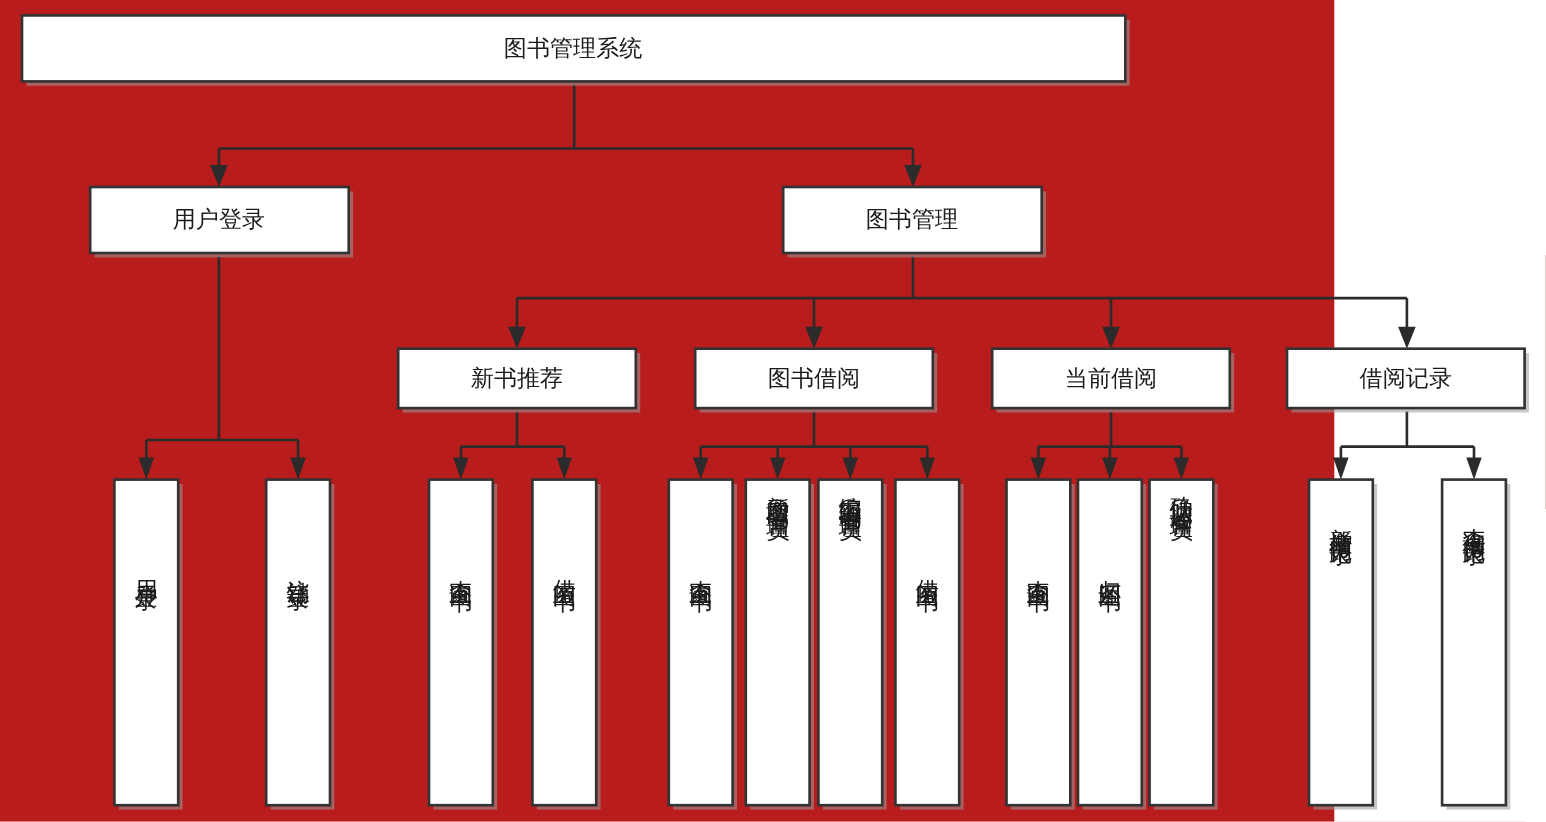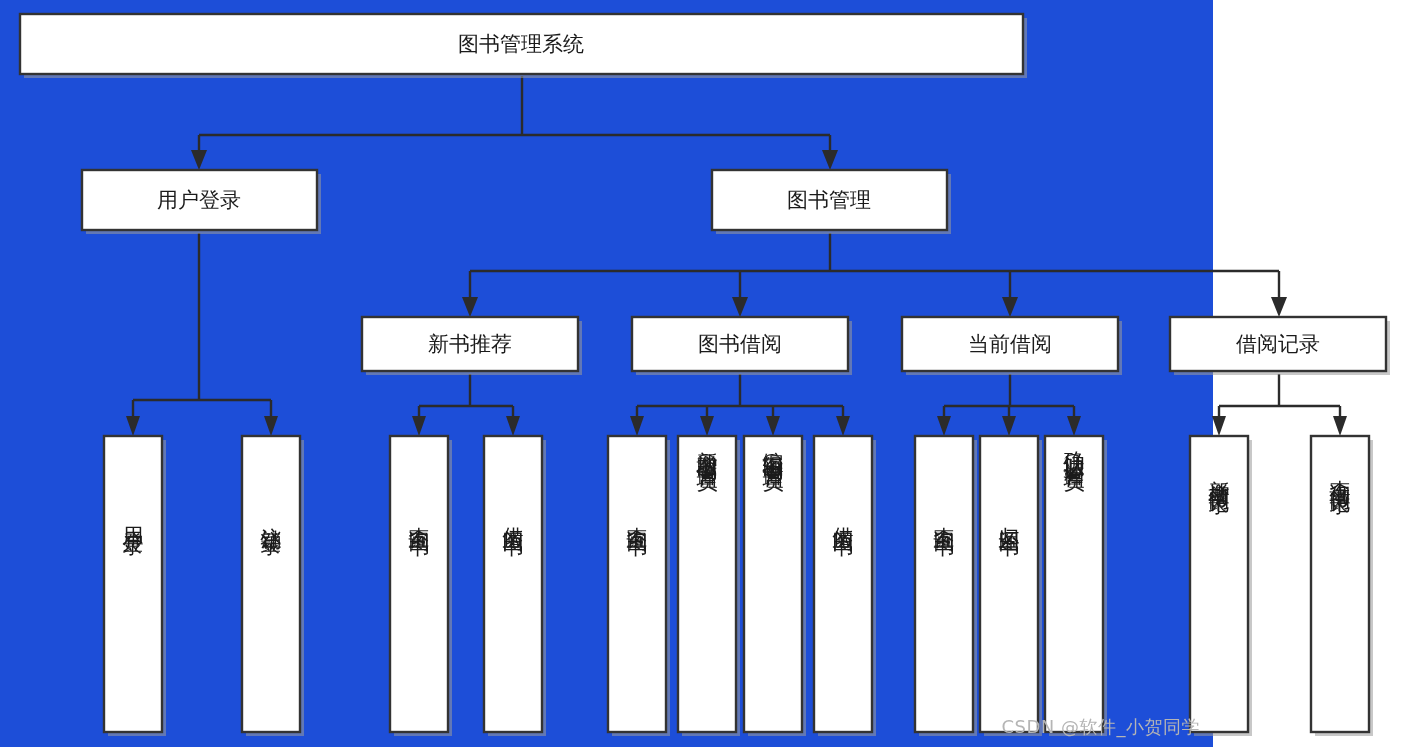--- a/index.html
+++ b/index.html
@@ -11,21 +11,21 @@
   body {
     width: 1405px;
     height: 747px;
     font-family: "DejaVu Sans", "Liberation Sans", sans-serif;
     overflow: hidden;
   }
   #diagram-root {
     position: relative;
     width: 1213px;
     height: 747px;
-    background: #1d4ed8;
+    background: #b91c1c;
   }
   svg.diagram {
     position: absolute;
     top: 0;
     left: 0;
     width: 1405px;
     height: 747px;
     display: block;
   }
   .node-box {
@@ -273,15 +273,14 @@
     </g>
 
     <g>
       <rect class="node-shadow" x="1315" y="440" width="58" height="296"></rect>
       <rect class="node-box" x="1311" y="436" width="58" height="296"></rect>
       <text class="node-label-vertical" x="1340" y="472">查询借阅记录</text>
     </g>
 
   </svg>
 
-  <div class="watermark">CSDN @软件_小贺同学</div>
 
 </div>
 
 </body></html>

